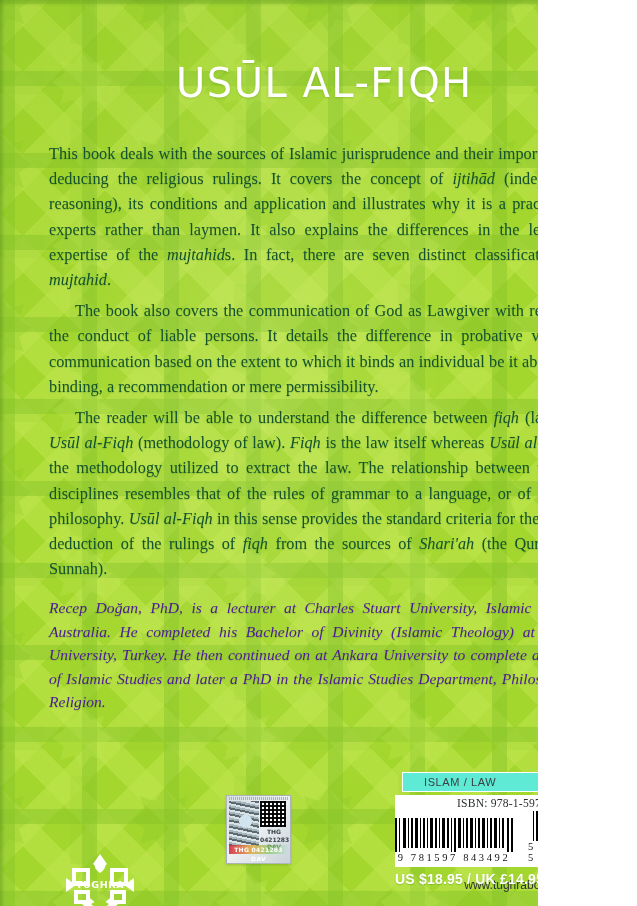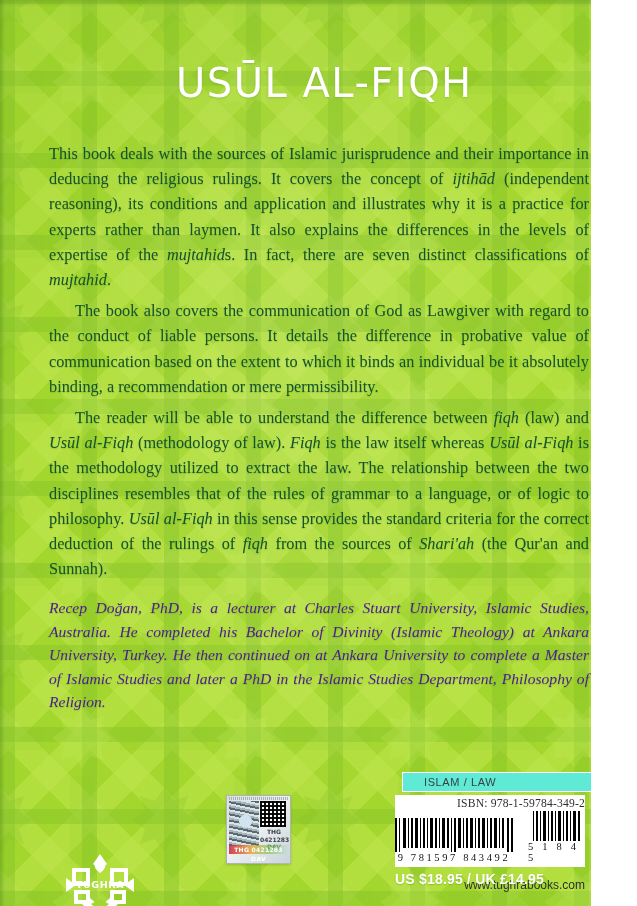--- a/index.html
+++ b/index.html
@@ -2,21 +2,21 @@
 <html><head>
 <meta charset="utf-8">
 <style>
   html, body {
     margin: 0;
     padding: 0;
     background: #ffffff;
   }
   #cover {
     position: relative;
-    width: 591px;
+    width: 538px;
     height: 906px;
     overflow: hidden;
     background: #a2d62b;
     font-family: "Liberation Serif", serif;
   }
 
   
   .bg-base {
     position: absolute;
     inset: 0;

